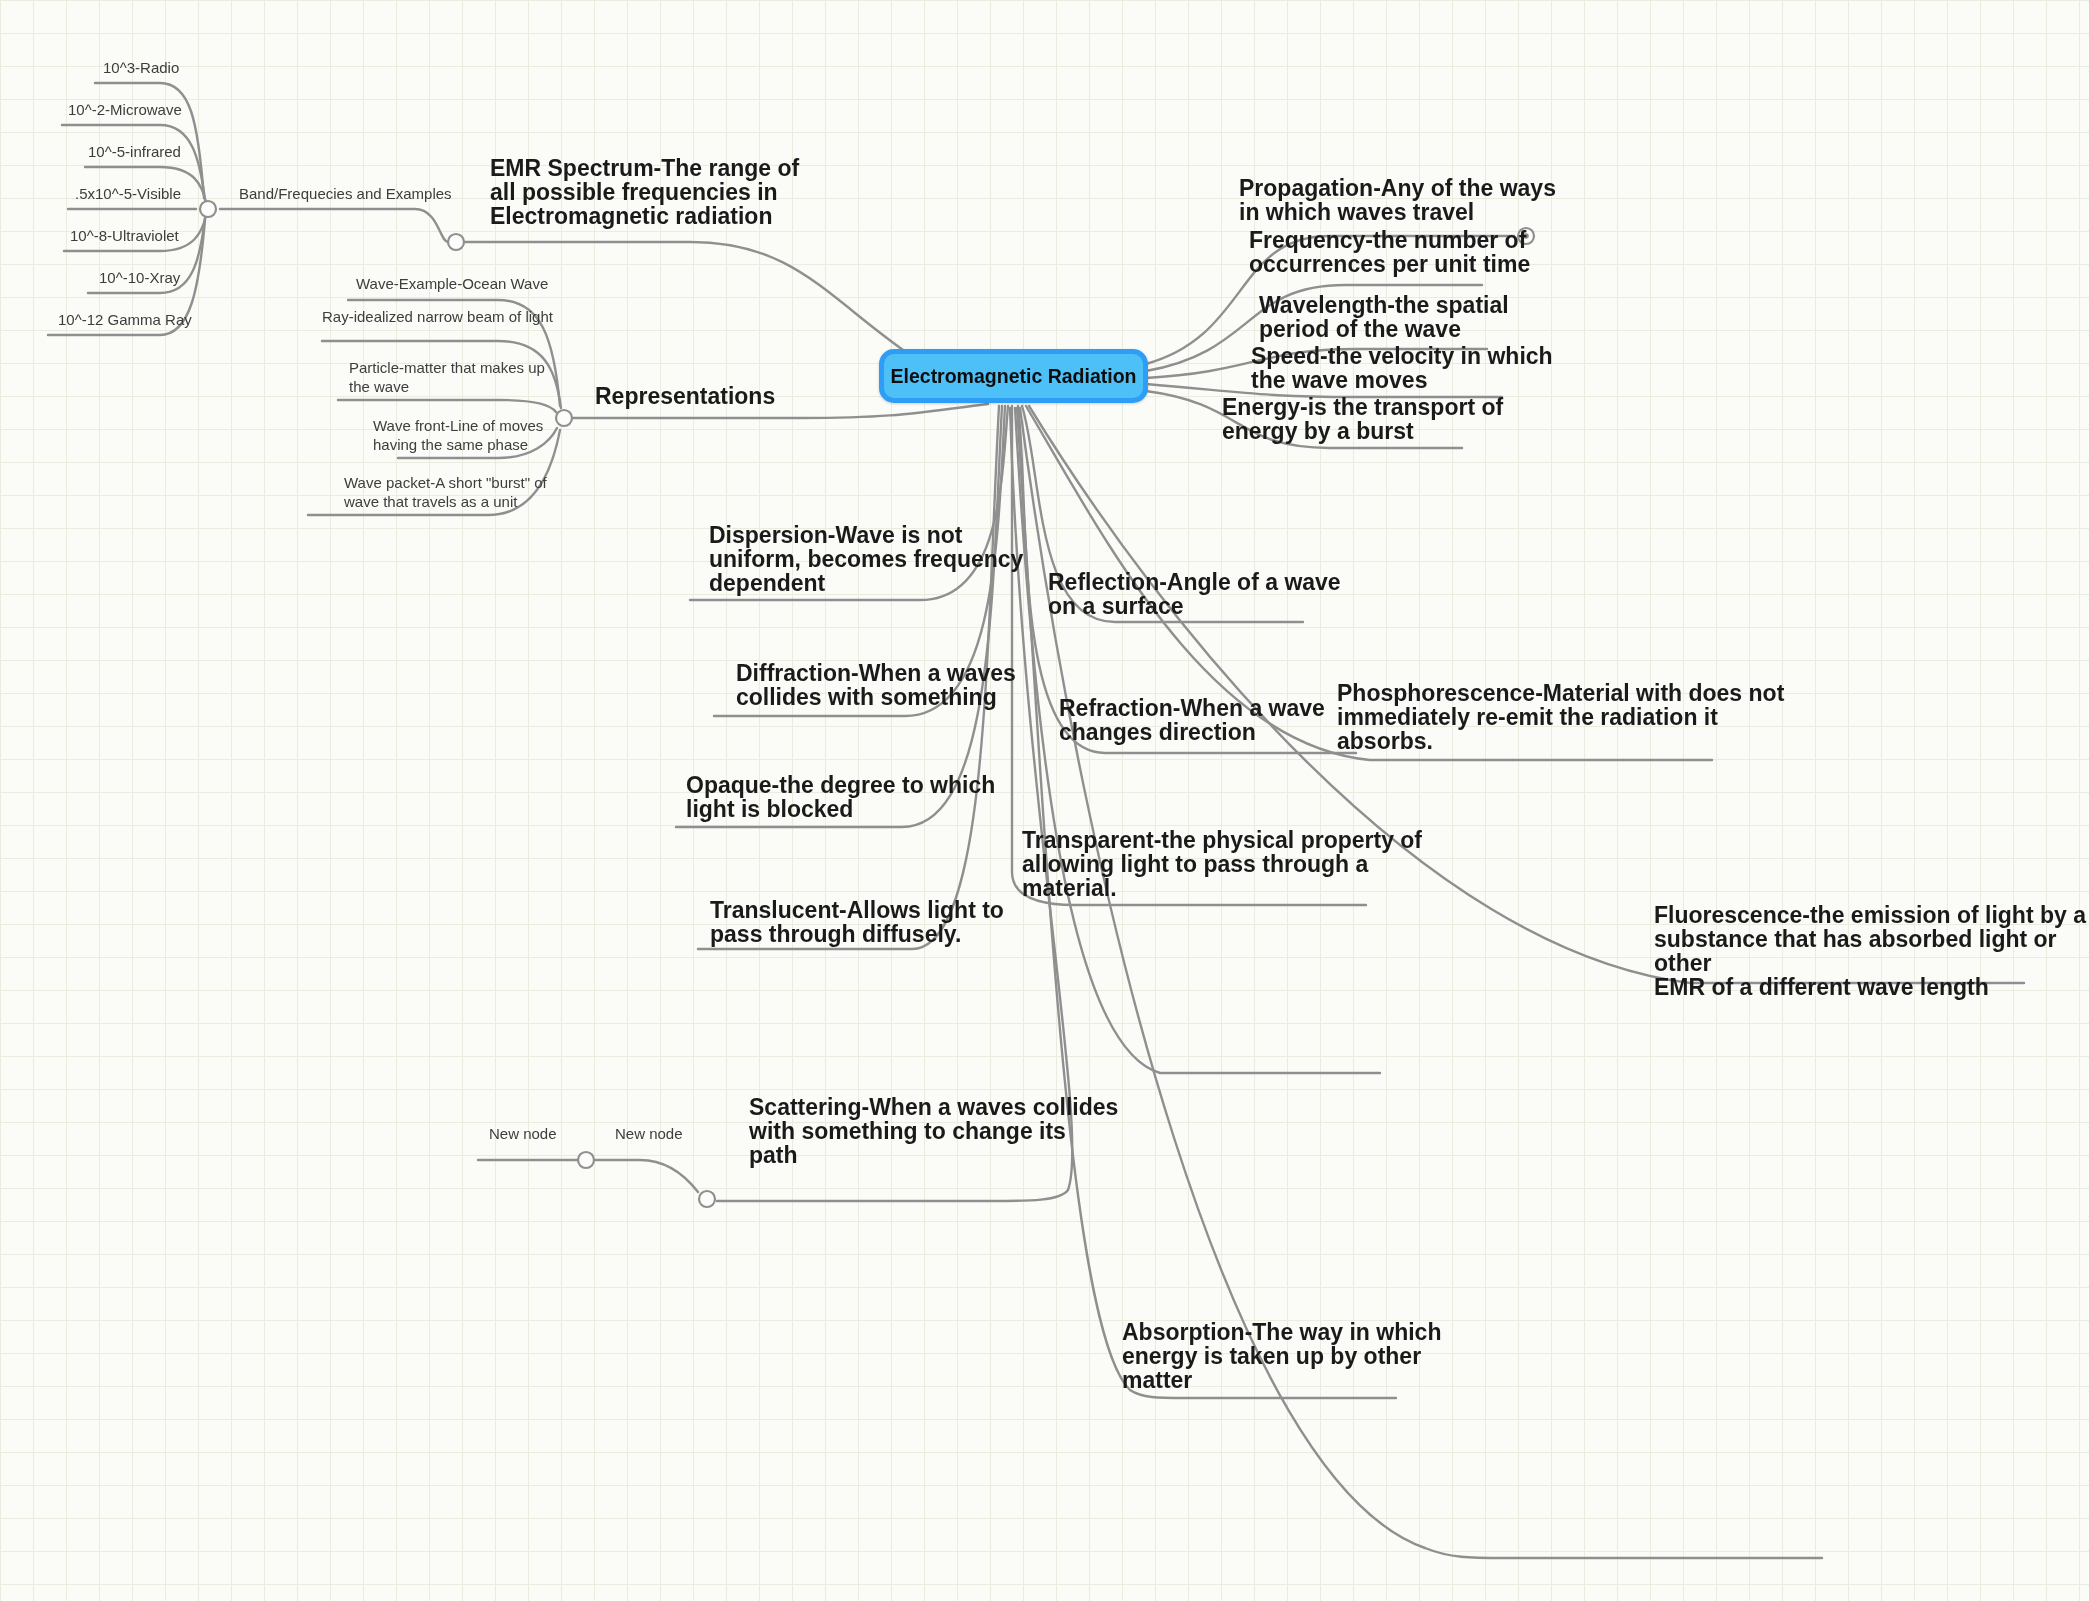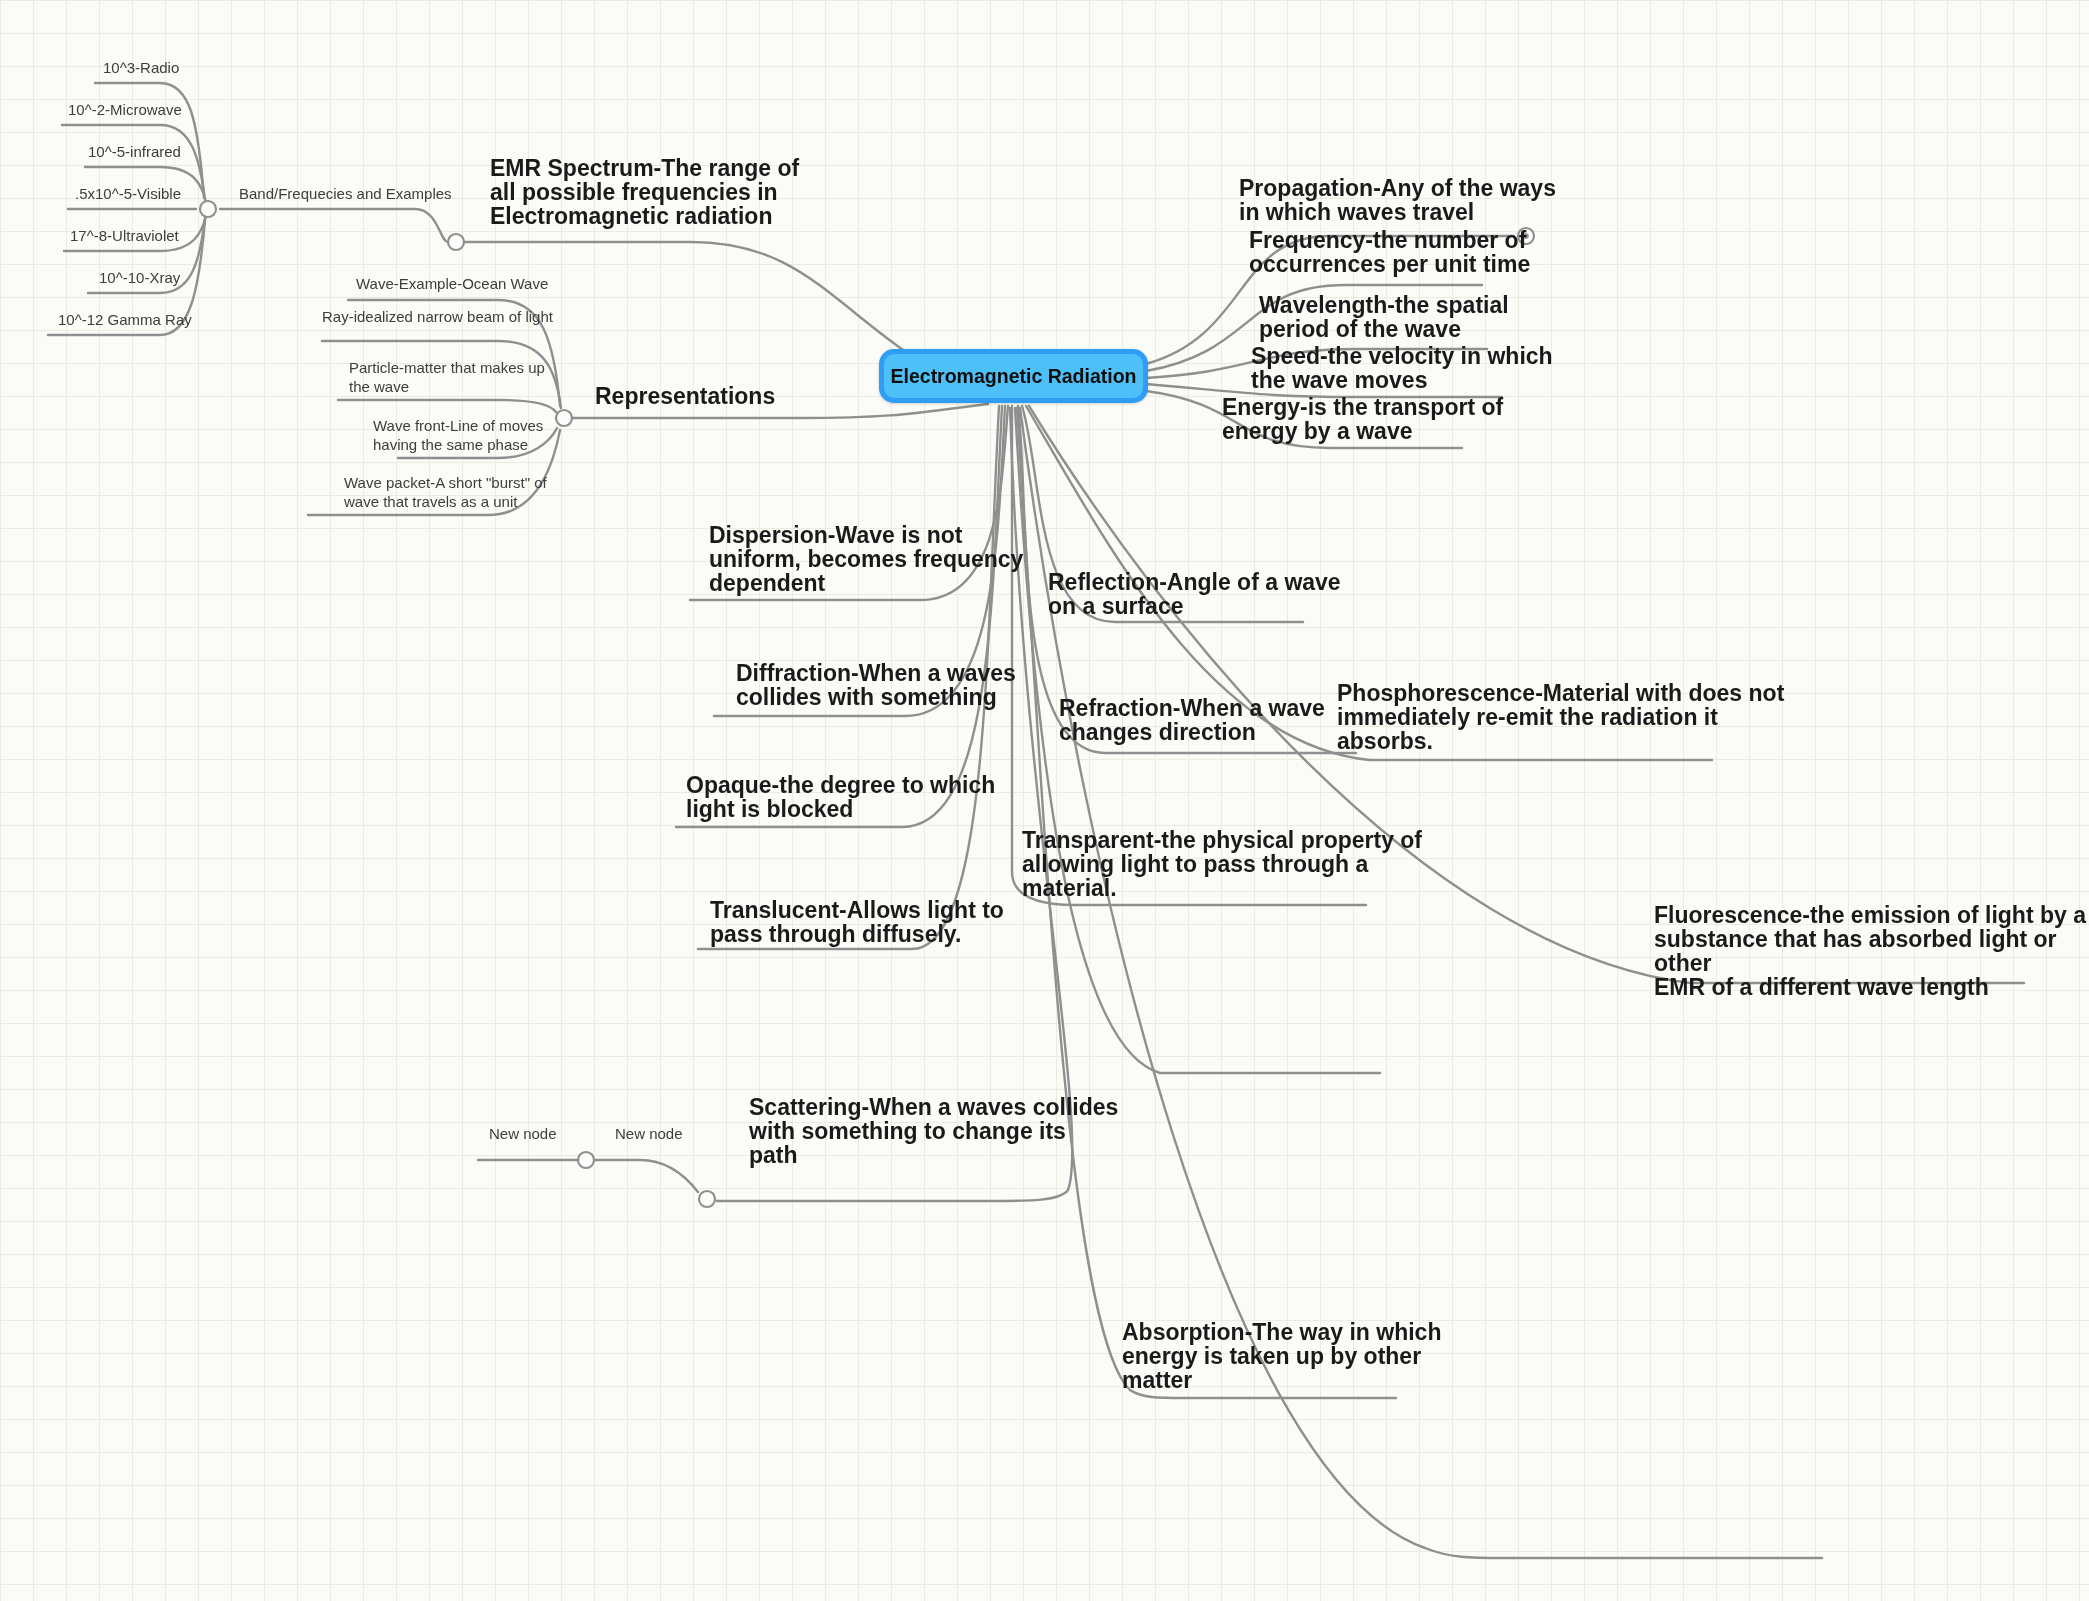--- a/index.html
+++ b/index.html
@@ -82,21 +82,21 @@
     <g>
       <circle class="junction" cx="1526" cy="236" r="8"></circle>
       <circle class="dot" cx="1526" cy="236" r="2.8"></circle>
     </g>
   </svg>
 
   <div class="node sub" style="left:103px;top:58px">10^3-Radio</div>
   <div class="node sub" style="left:68px;top:100px">10^-2-Microwave</div>
   <div class="node sub" style="left:88px;top:142px">10^-5-infrared</div>
   <div class="node sub" style="left:75px;top:184px">.5x10^-5-Visible</div>
-  <div class="node sub" style="left:70px;top:226px">17^-8-Ultraviolet</div>
+  <div class="node sub" style="left:70px;top:226px">10^-8-Ultraviolet</div>
   <div class="node sub" style="left:99px;top:268px">10^-10-Xray</div>
   <div class="node sub" style="left:58px;top:310px">10^-12 Gamma Ray</div>
 
   <div class="node sub" style="left:239px;top:184px">Band/Frequecies and Examples</div>
   <div class="node topic" style="left:490px;top:156px">EMR Spectrum-The range of
 all possible frequencies in
 Electromagnetic radiation</div>
 
   <div class="node sub" style="left:356px;top:274px">Wave-Example-Ocean Wave</div>
   <div class="node sub" style="left:322px;top:307px">Ray-idealized narrow beam of light</div>
@@ -112,21 +112,21 @@
 
   <div class="node topic" style="left:1239px;top:176px">Propagation-Any of the ways
 in which waves travel</div>
   <div class="node topic" style="left:1249px;top:228px">Frequency-the number of
 occurrences per unit time</div>
   <div class="node topic" style="left:1259px;top:293px">Wavelength-the spatial
 period of the wave</div>
   <div class="node topic" style="left:1251px;top:344px">Speed-the velocity in which
 the wave moves</div>
   <div class="node topic" style="left:1222px;top:395px">Energy-is the transport of
-energy by a wave</div>
+energy by a burst</div>
 
   <div class="node topic" style="left:709px;top:523px">Dispersion-Wave is not
 uniform, becomes frequency
 dependent</div>
   <div class="node topic" style="left:1048px;top:570px">Reflection-Angle of a wave
 on a surface</div>
   <div class="node topic" style="left:736px;top:661px">Diffraction-When a waves
 collides with something</div>
   <div class="node topic" style="left:1059px;top:696px">Refraction-When a wave
 changes direction</div>

